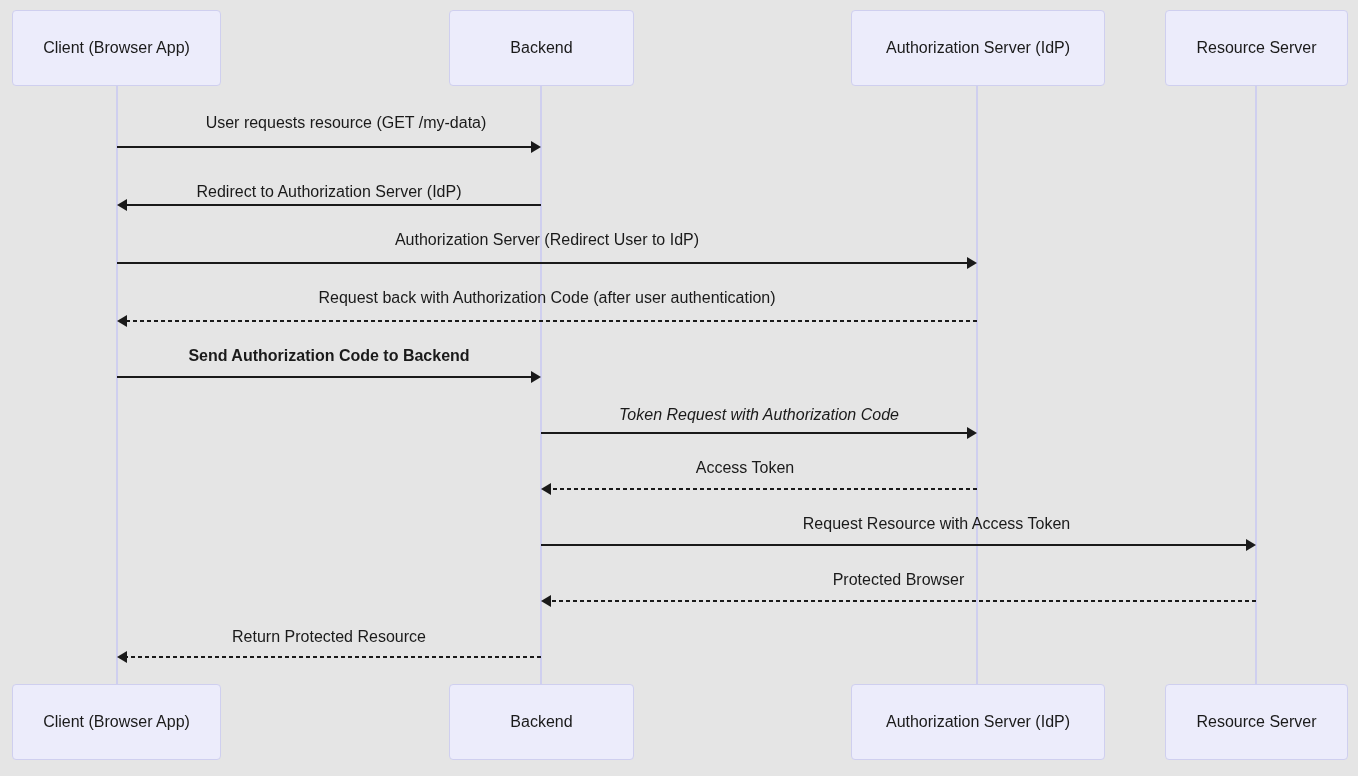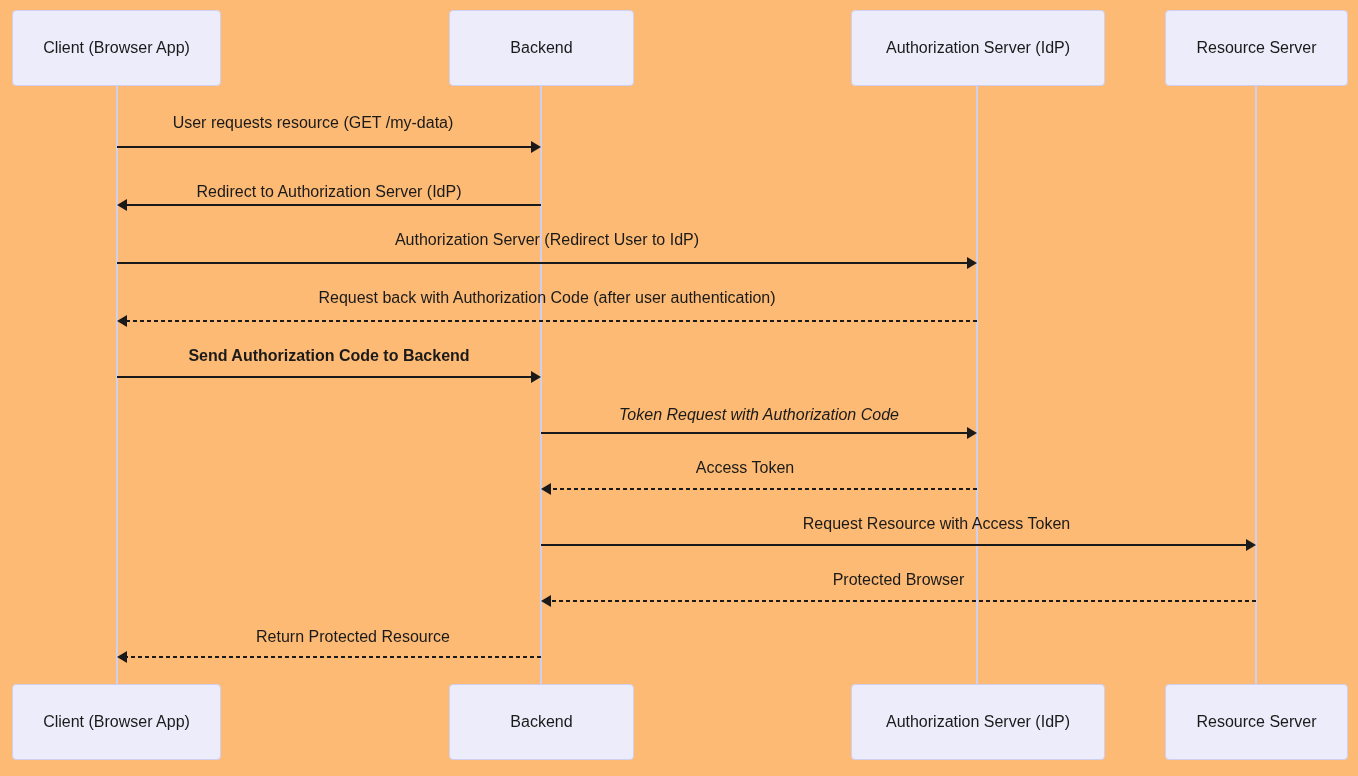--- a/index.html
+++ b/index.html
@@ -11,21 +11,21 @@
     width: 1358px;
     height: 776px;
     font-family: "Liberation Sans", sans-serif;
     -webkit-font-smoothing: antialiased;
   }
   #diagram {
     position: relative;
     width: 1358px;
     height: 776px;
     overflow: hidden;
-    background: #fdba74;
+    background: #e5e5e5;
   }
   svg.layer {
     position: absolute;
     left: 0;
     top: 0;
     width: 1358px;
     height: 776px;
   }
   .actor-box {
     position: absolute;
@@ -118,25 +118,25 @@
         <span>Backend</span>
       </div>
       <div class="actor-box" style="left: 851px; top: 684px; width: 254px; height: 76px;">
         <span>Authorization Server (IdP)</span>
       </div>
       <div class="actor-box" style="left: 1165px; top: 684px; width: 183px; height: 76px;">
         <span>Resource Server</span>
       </div>
     </div>
   <div id="message-labels">
-      <div class="msg-label" style="left: 313px; top: 114px;">User requests resource (GET /my-data)</div>
+      <div class="msg-label" style="left: 346px; top: 114px;">User requests resource (GET /my-data)</div>
       <div class="msg-label" style="left: 329px; top: 183px;">Redirect to Authorization Server (IdP)</div>
       <div class="msg-label" style="left: 547px; top: 231px;">Authorization Server (Redirect User to IdP)</div>
       <div class="msg-label" style="left: 547px; top: 289px;">Request back with Authorization Code (after user authentication)</div>
       <div class="msg-label" style="left: 329px; top: 347px; font-weight: bold;">Send Authorization Code to Backend</div>
       <div class="msg-label" style="left: 759px; top: 406px; font-style: italic;">Token Request with Authorization Code</div>
       <div class="msg-label" style="left: 745px; top: 459px;">Access Token</div>
       <div class="msg-label" style="left: 898.5px; top: 515px; margin-left: 38px;">Request Resource with Access Token</div>
       <div class="msg-label" style="left: 898.5px; top: 571px;">Protected Browser</div>
-      <div class="msg-label" style="left: 329px; top: 628px; margin-left: 24px;">Return Protected Resource</div>
+      <div class="msg-label" style="left: 329px; top: 628px;">Return Protected Resource</div>
     </div>
 
 </div>
 
 </body></html>

